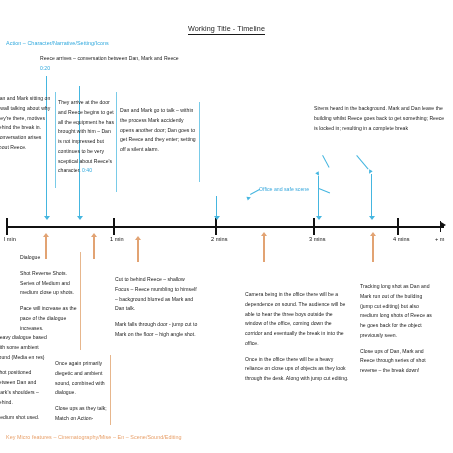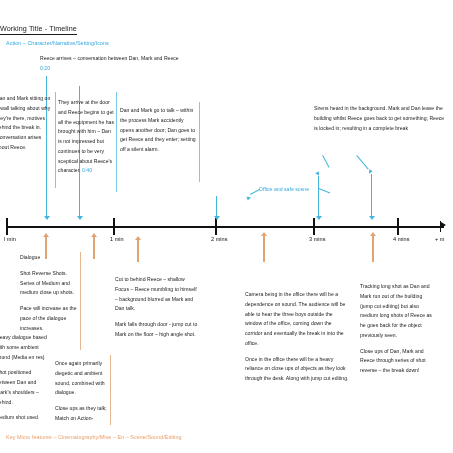--- a/index.html
+++ b/index.html
@@ -9,21 +9,21 @@
     font-family:"Liberation Sans", sans-serif;
     color:#1a1a1a;
     overflow:hidden;
     position:relative;
   }
   .stage{position:absolute;left:0;top:0;width:453px;height:453px;}
 
   
   .title{
     position:absolute;left:0;top:24px;width:453px;
-    text-align:left;
+    text-align:center;
     font-size:7.2px;
     font-weight:400;
     letter-spacing:.1px;
   }
   .title span{border-bottom:1px solid #1a1a1a;padding-bottom:1px;}
 
   
   .legend-top{
     position:absolute;left:6px;top:40px;
     font-size:5.4px;color:#2fa8dd;letter-spacing:.05px;

